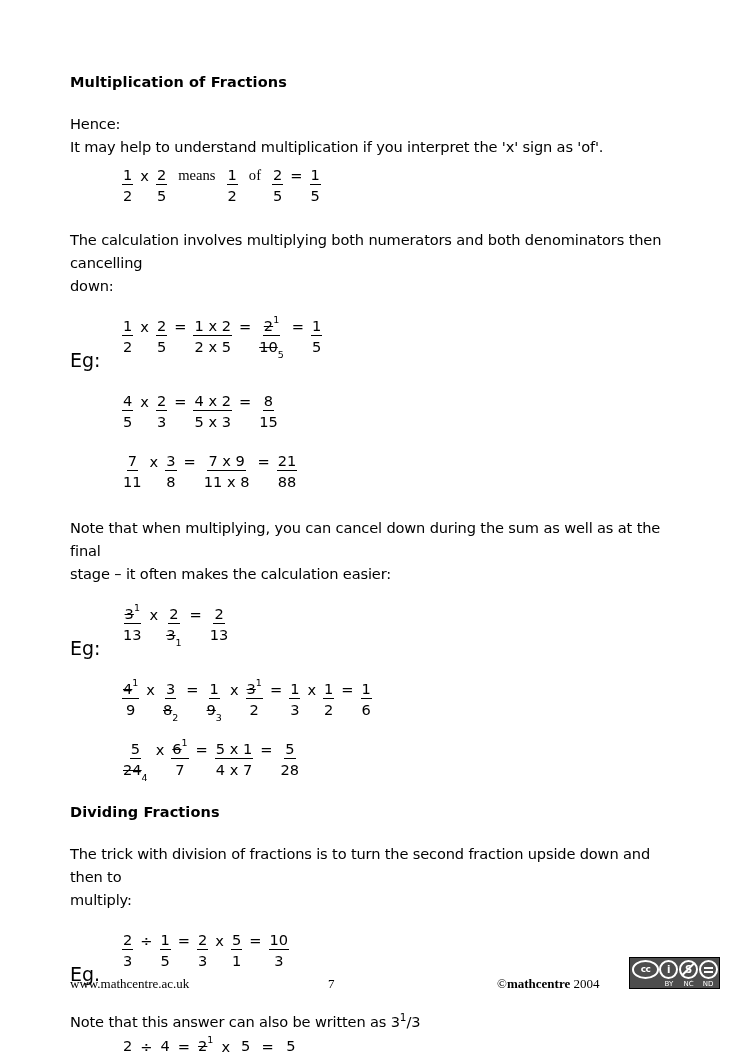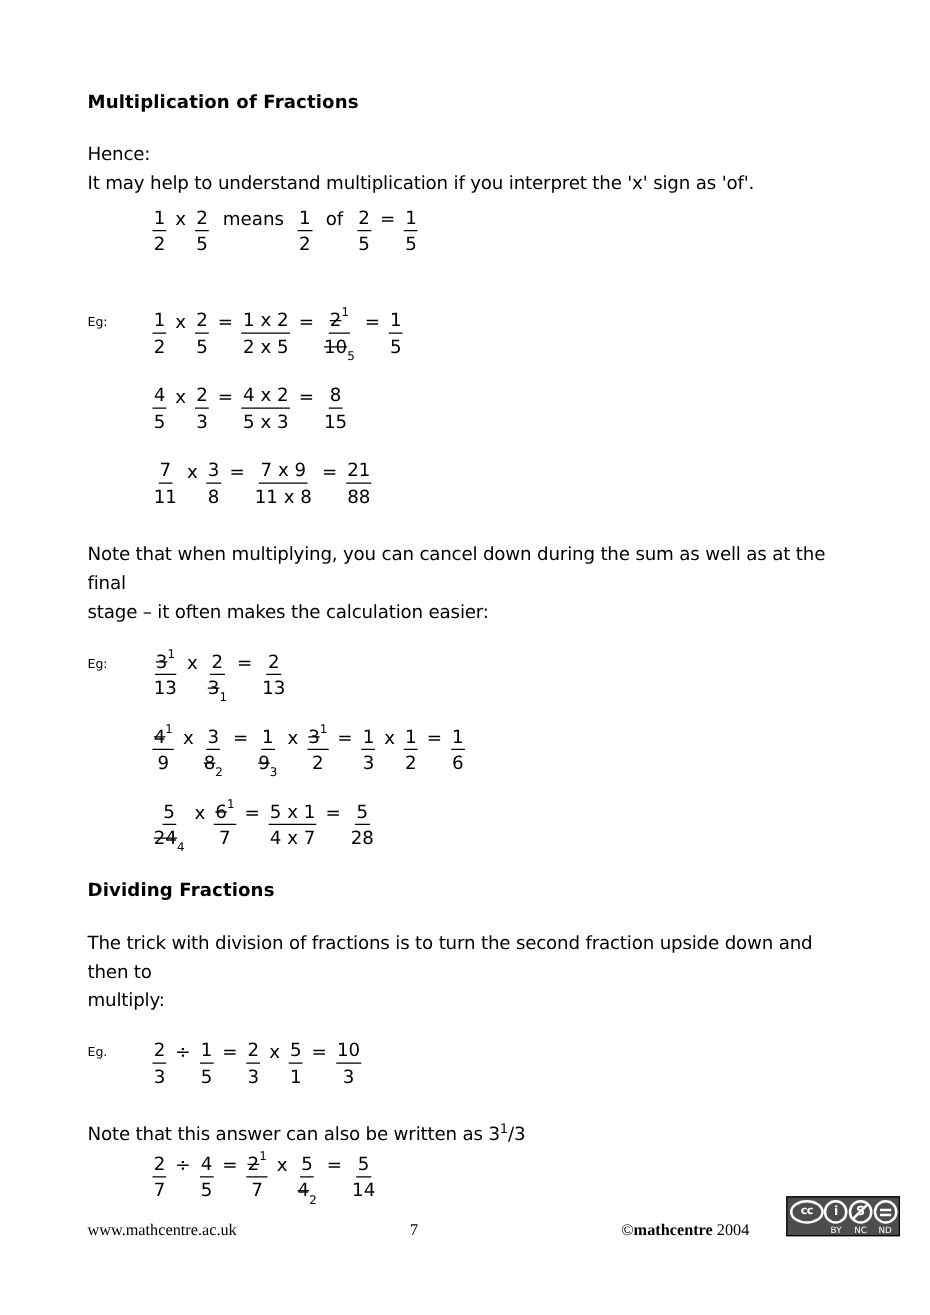--- a/index.html
+++ b/index.html
@@ -51,21 +51,22 @@
     display: flex;
     align-items: flex-start;
     font-family: "DejaVu Sans", sans-serif;
     font-size: 14.6px;
     line-height: 1;
   }
   .eglabel {
     width: 48px;
     flex: none;
     padding-top: 6px;
-    font-size: 10px;
+    font-size: 19px;
+    margin-top: 28px;
   }
   .indent {
     width: 48px;
     flex: none;
   }
   
   .frac {
     display: inline-flex;
     flex-direction: column;
     align-items: center;
@@ -91,20 +92,21 @@
     line-height: 17px;
     margin: 0 3px;
     flex: none;
     white-space: nowrap;
   }
   .word {
     padding-top: 1px;
     line-height: 17px;
     margin: 0 7px;
     flex: none;
+    font-family: Liberation Serif, serif;
   }
   
   .canc {
     text-decoration: line-through;
     text-decoration-thickness: 1.2px;
   }
   .sup {
     font-size: 9.5px;
     vertical-align: super;
     line-height: 0;
@@ -256,20 +258,22 @@
       </span>
       <span class="op">=</span>
       <span class="frac">
         <span class="num">1</span>
         <span class="den">5</span>
       </span>
     </div>
 
     <div style="height:24px"></div>
 
+    <div class="para">The calculation involves multiplying both numerators and both denominators then cancelling
+down:</div>
 
     <div style="height:20px"></div>
 
     <div class="mathrow">
       <span class="eglabel">Eg:</span>
       <span class="frac">
         <span class="num">1</span>
         <span class="den">2</span>
       </span>
       <span class="op">x</span>

